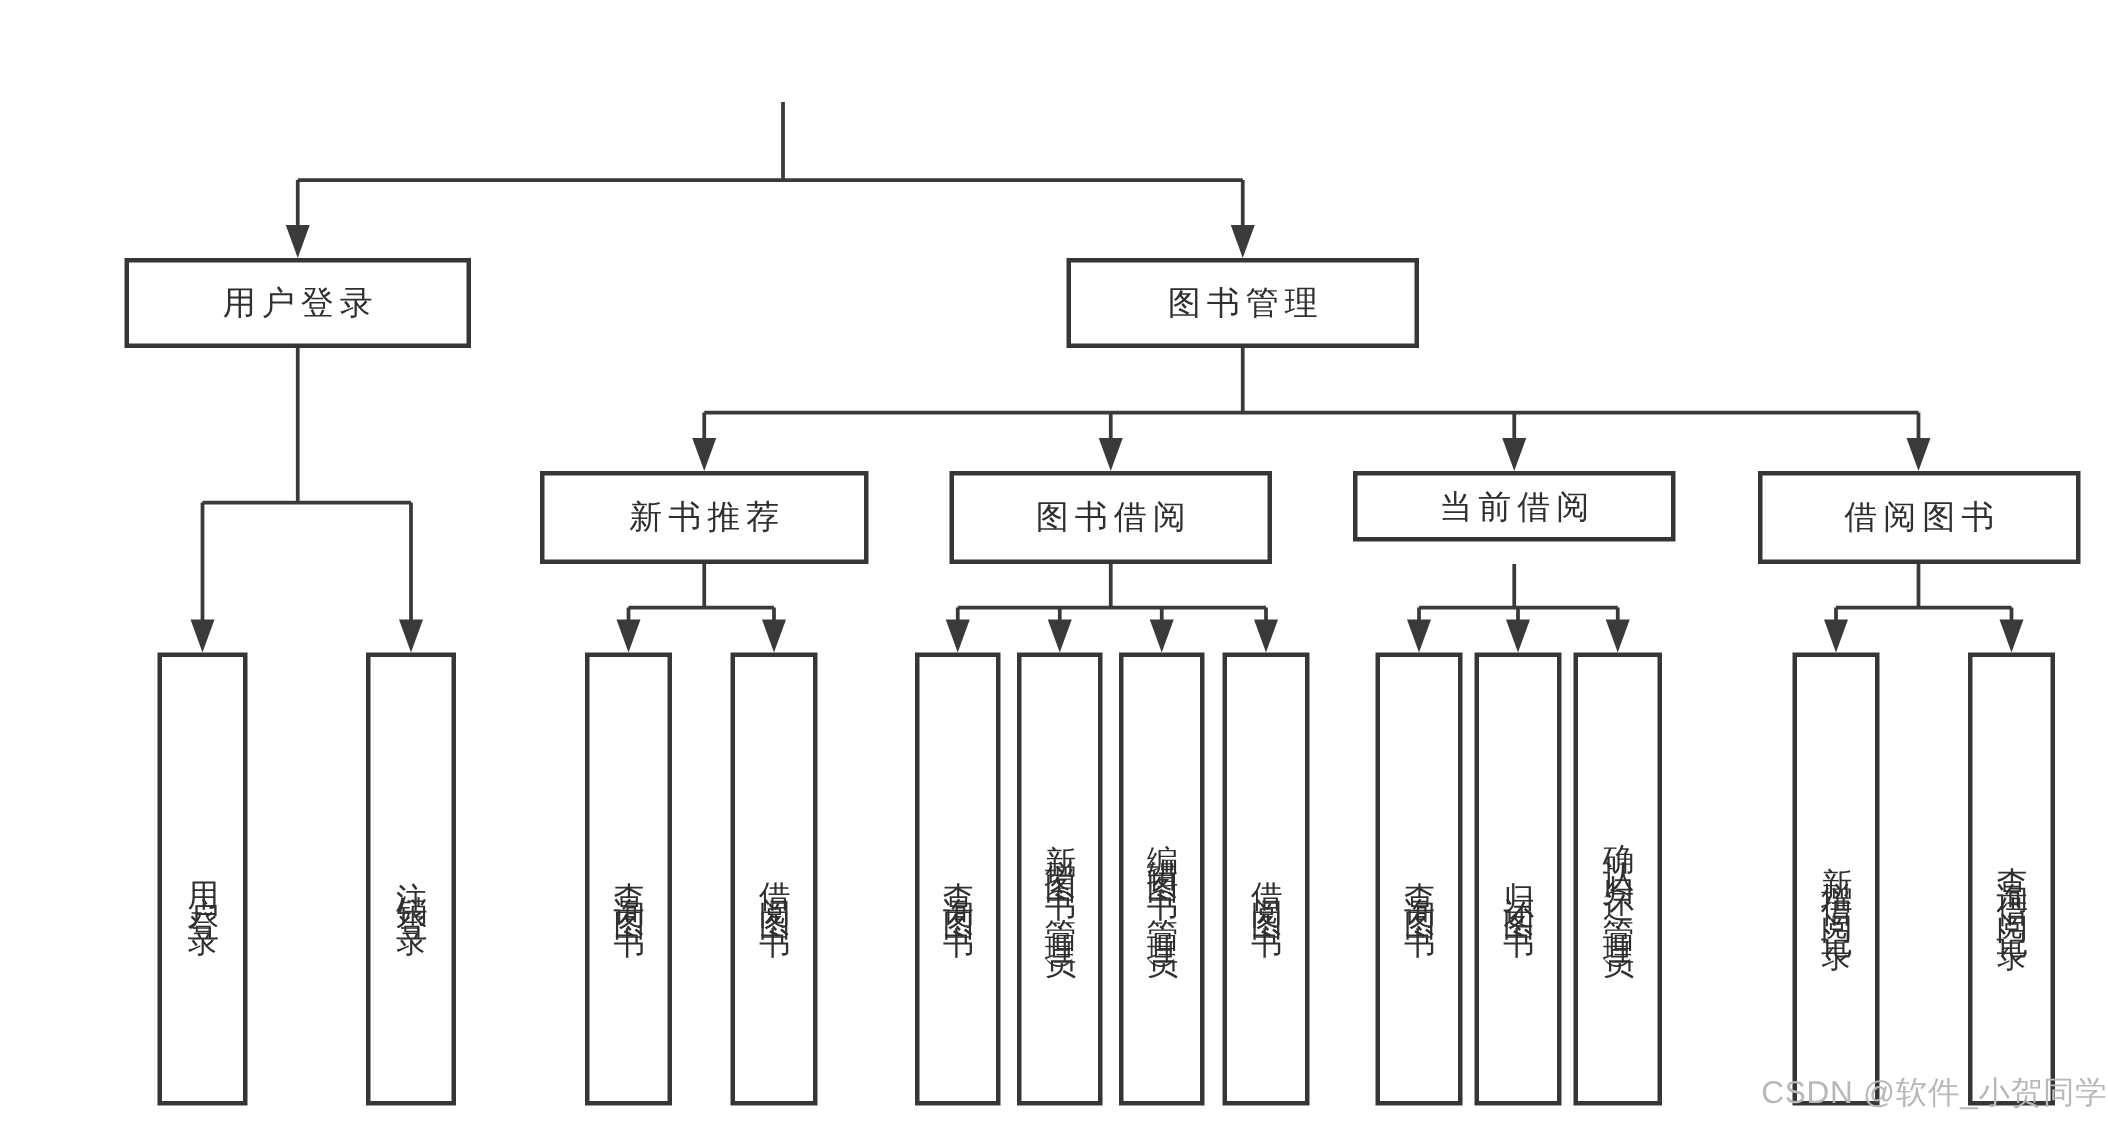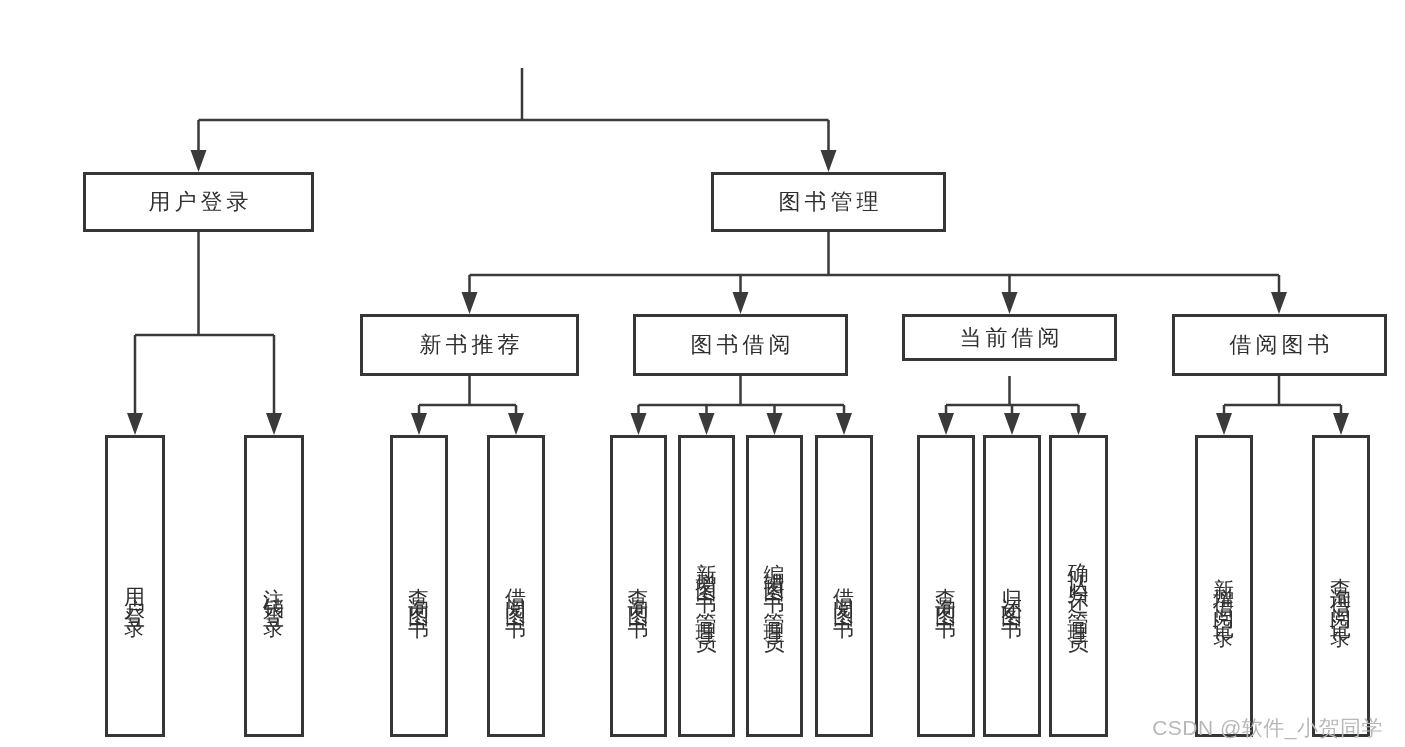--- a/index.html
+++ b/index.html
@@ -51,21 +51,21 @@
   .node.leaf .v-text {
     writing-mode: vertical-rl;
     font-size: 21px;
     letter-spacing: 10px;
     margin-bottom: -10px; 
     line-height: 1;
     color: var(--text, #2f2f2f);
   }
   .watermark {
     position: absolute;
-    right: 22px;
+    right: 0;
     bottom: 5px;
     font-size: 21px;
     letter-spacing: 0.5px;
     color: var(--watermark, #b8b8b8);
     white-space: nowrap;
     z-index: 5;
   }
 </style>
 </head>
 <body>

